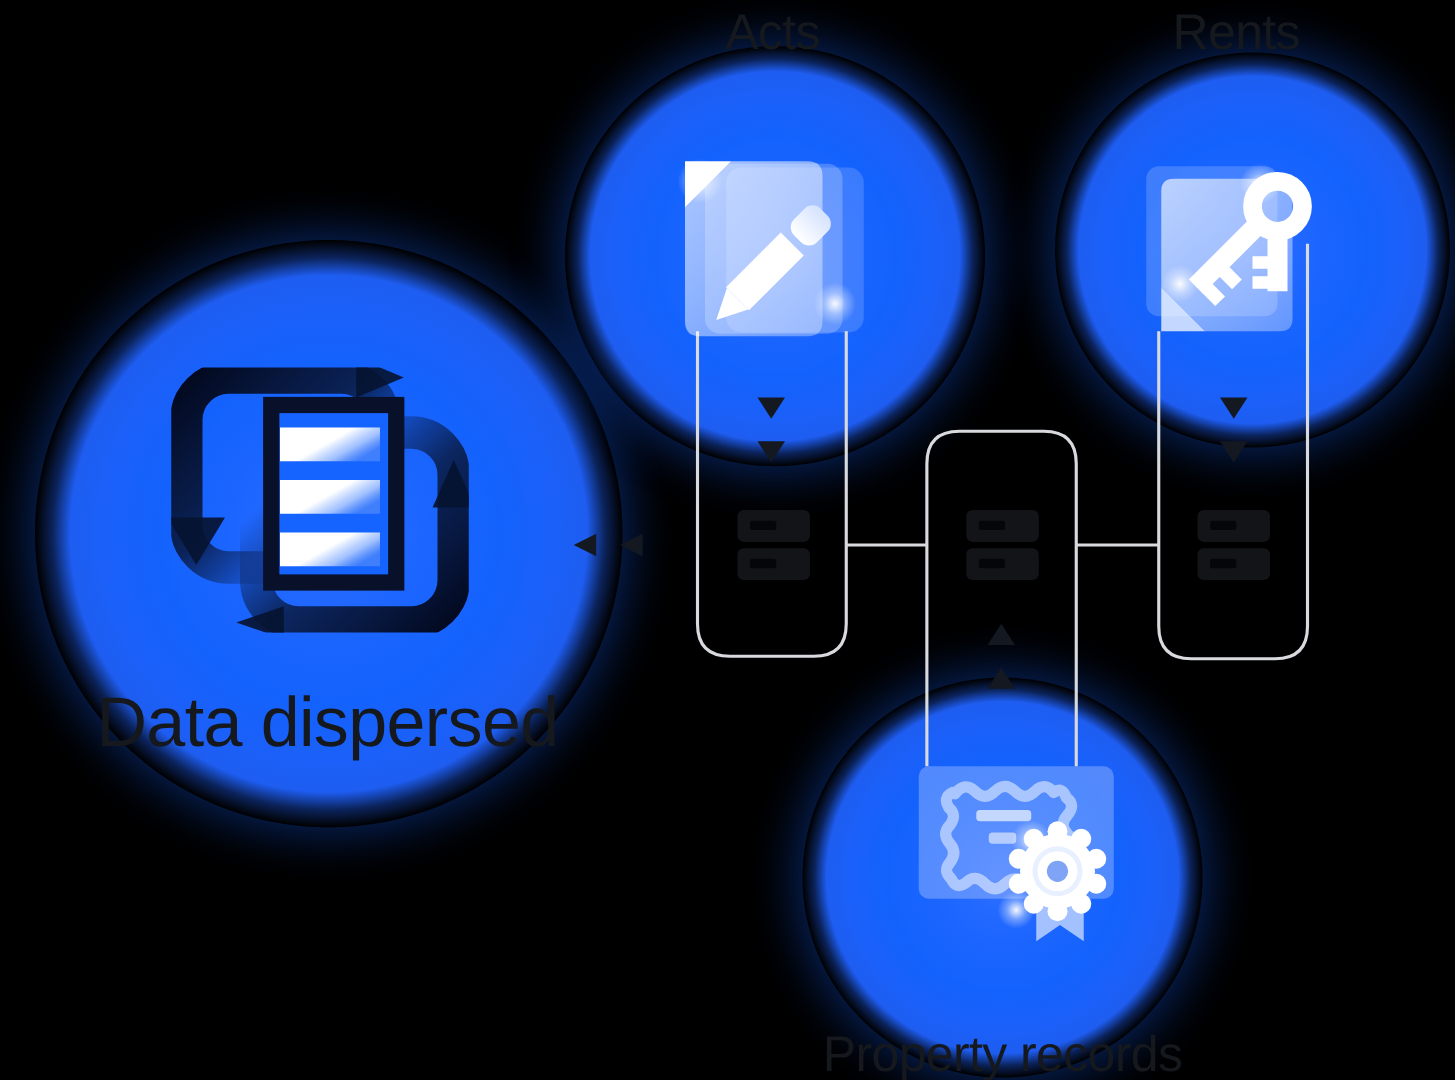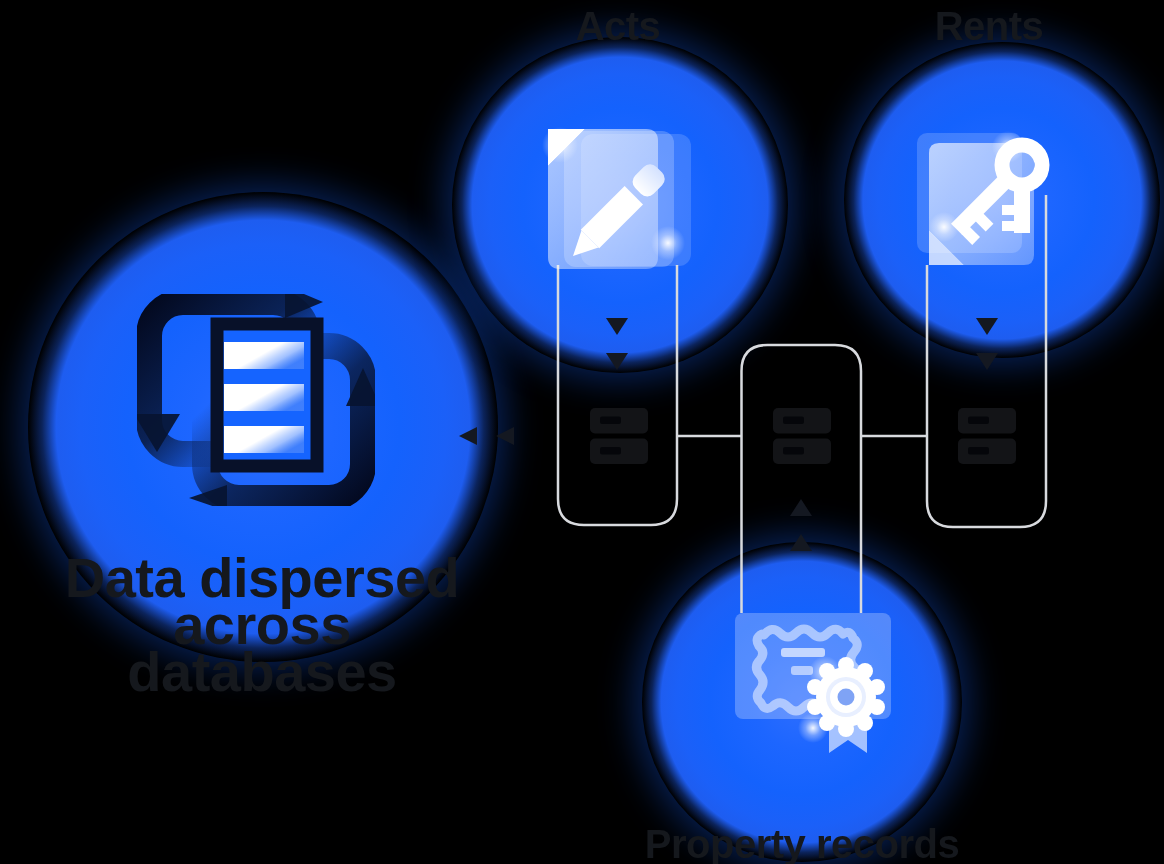--- a/index.html
+++ b/index.html
@@ -15,21 +15,21 @@
     box-shadow:0 0 34px 8px rgba(21,95,250,.35);
   }
   #circle-source{left:28px;top:192px;width:470px;height:470px;}
   #circle-acts{left:452px;top:37px;width:336px;height:336px;}
   #circle-rents{left:844px;top:42px;width:316px;height:316px;}
   #circle-property{left:642px;top:542px;width:320px;height:320px;}
   .layer{position:absolute;left:0;top:0;}
   .icon{position:absolute;}
   .label{
     position:absolute;transform:translateX(-50%);
-    color:#15181d;font-weight:700;letter-spacing:-.5px;
+    color:#15181d;font-weight:400;letter-spacing:-.5px;
     white-space:nowrap;text-align:center;
   }
   .label.small{font-size:40px;line-height:44px;}
   .label.big{font-size:56px;line-height:47px;white-space:normal;width:420px;}
   #label-acts{left:618px;top:4px;}
   #label-rents{left:989px;top:4px;text-align:right;}
   #label-property{left:802px;top:822px;}
   #label-source{left:262px;top:554px;}
 </style>
 </head>
@@ -195,16 +195,15 @@
     </g>
     <circle cx="92" cy="62" r="16" fill="url(#dotG)"></circle>
     <circle cx="80" cy="118" r="15" fill="url(#dotG)"></circle>
   </svg>
 
   <div class="label small" id="label-acts">Acts</div>
   <div class="label small" id="label-rents">Rents</div>
   <div class="label small" id="label-property">Property records</div>
   <div class="label big" id="label-source">
     <div>Data dispersed</div>
-    <div>across databases</div>
   </div>
 
 </div>
 
 </body></html>

